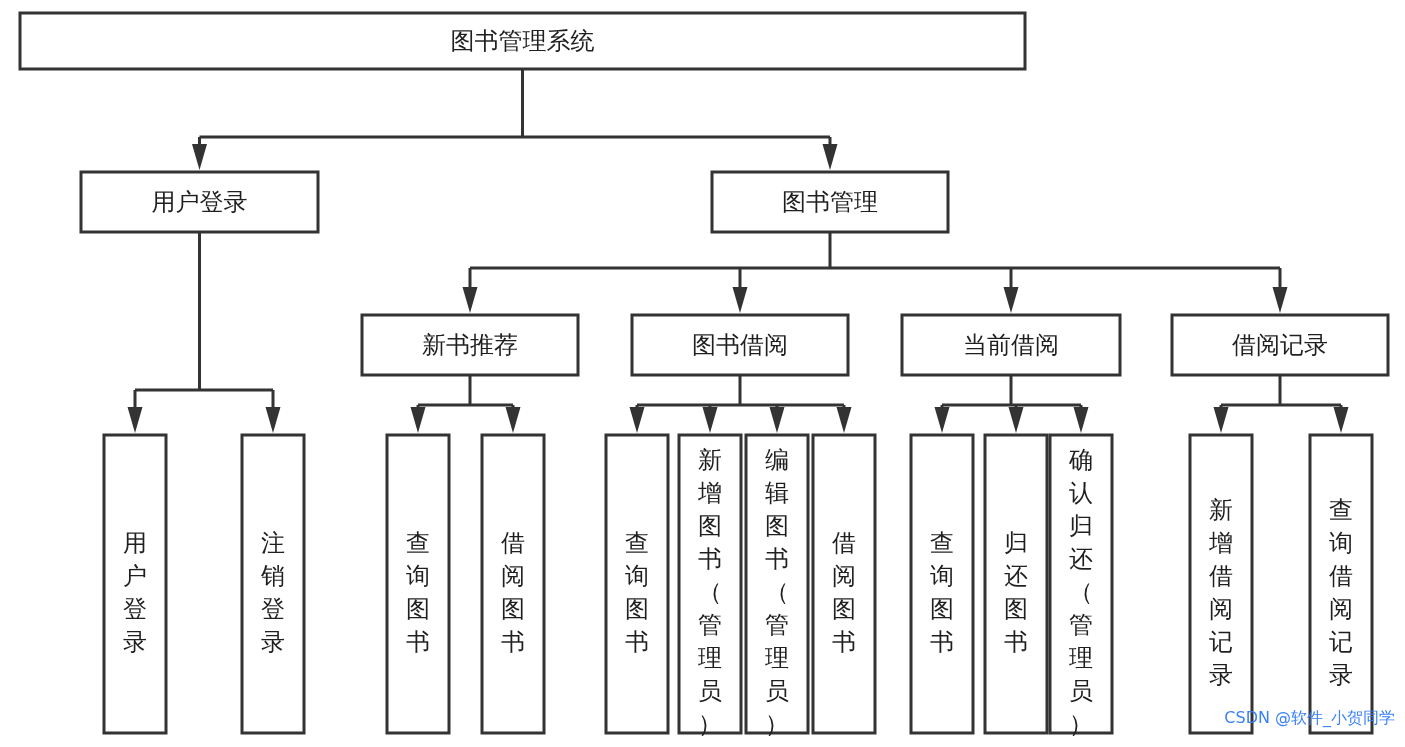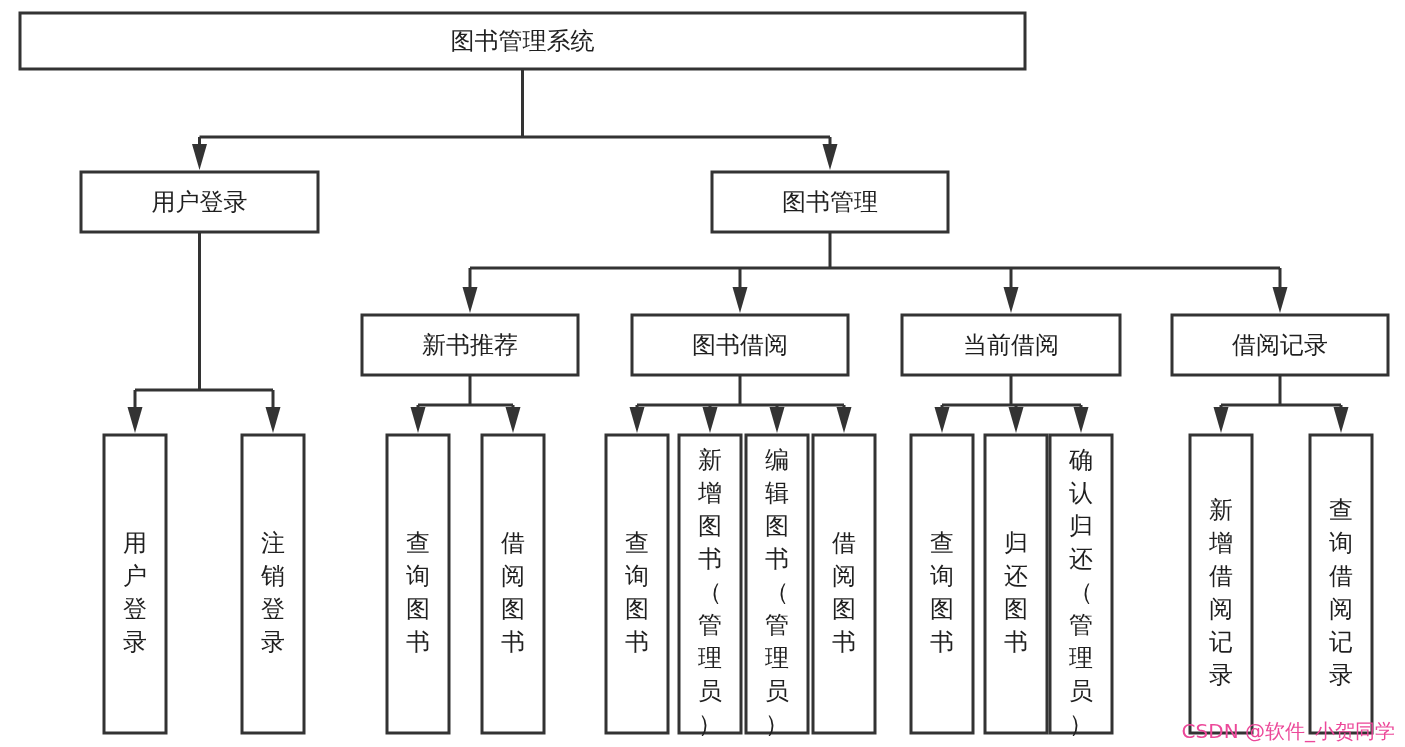--- a/index.html
+++ b/index.html
@@ -23,24 +23,24 @@
   }
   .connector{
     stroke:#333333;
     stroke-width:3;
     fill:none;
   }
   .arrow-head{fill:#333333;}
   .watermark{
     position:absolute;
     right:10px;
-    bottom:2px;
+    bottom:18px;
     font-family:"DejaVu Sans","Liberation Sans",sans-serif;
-    font-size:20px;
-    color:#ec4899;
+    font-size:16px;
+    color:#3b82f6;
     white-space:nowrap;
     pointer-events:none;
   }
 </style>
 </head>
 <body>
 
 <svg id="diagram" viewBox="0 0 1405 747" xmlns="http://www.w3.org/2000/svg">
   <g id="connector-layer">
       <g>

